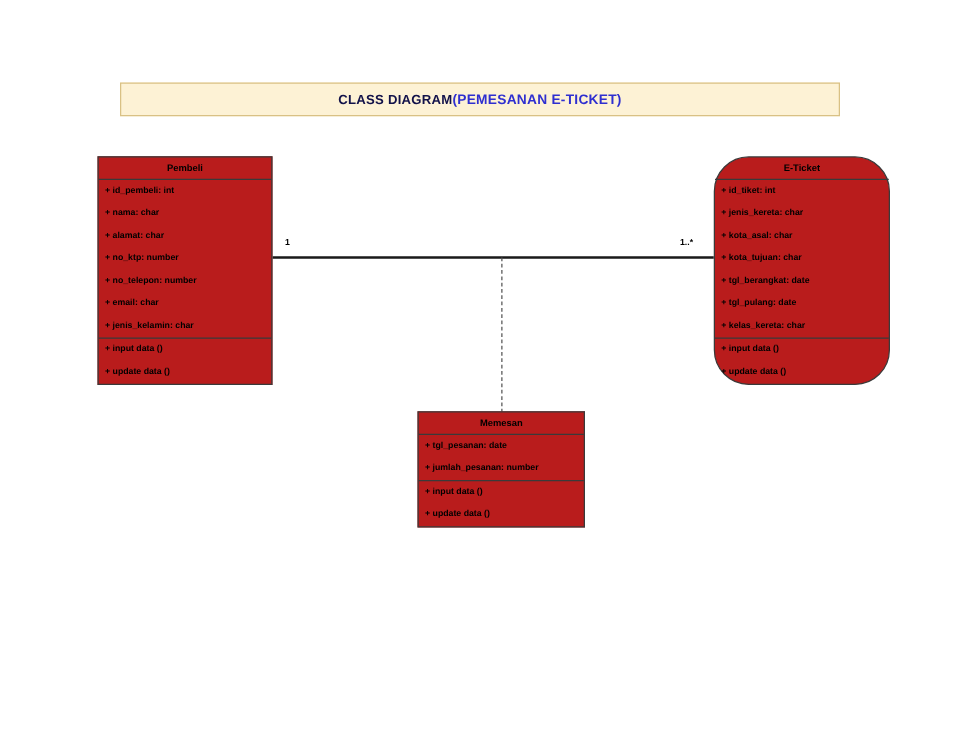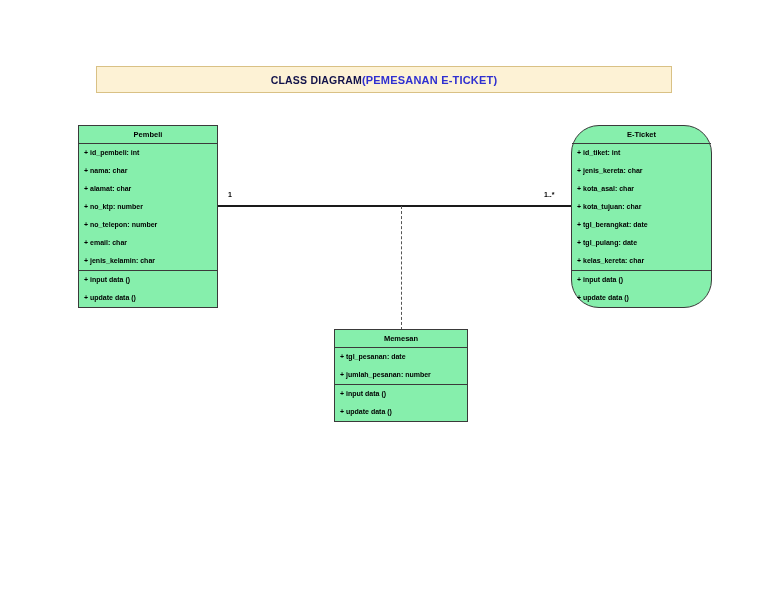--- a/index.html
+++ b/index.html
@@ -50,21 +50,21 @@
     font-size: 11px;
     font-weight: bold;
     color: #2f2fd0;
     letter-spacing: 0.2px;
   }
 
   
   .class-box {
     position: absolute;
     box-sizing: border-box;
-    background: #86efac;
+    background: #b91c1c;
     border: 1px solid #3a3a3a;
     z-index: 5;
   }
   .class-name {
     height: 18px;
     line-height: 18px;
     text-align: center;
     font-size: 7.5px;
     font-weight: bold;
     color: #000000;

